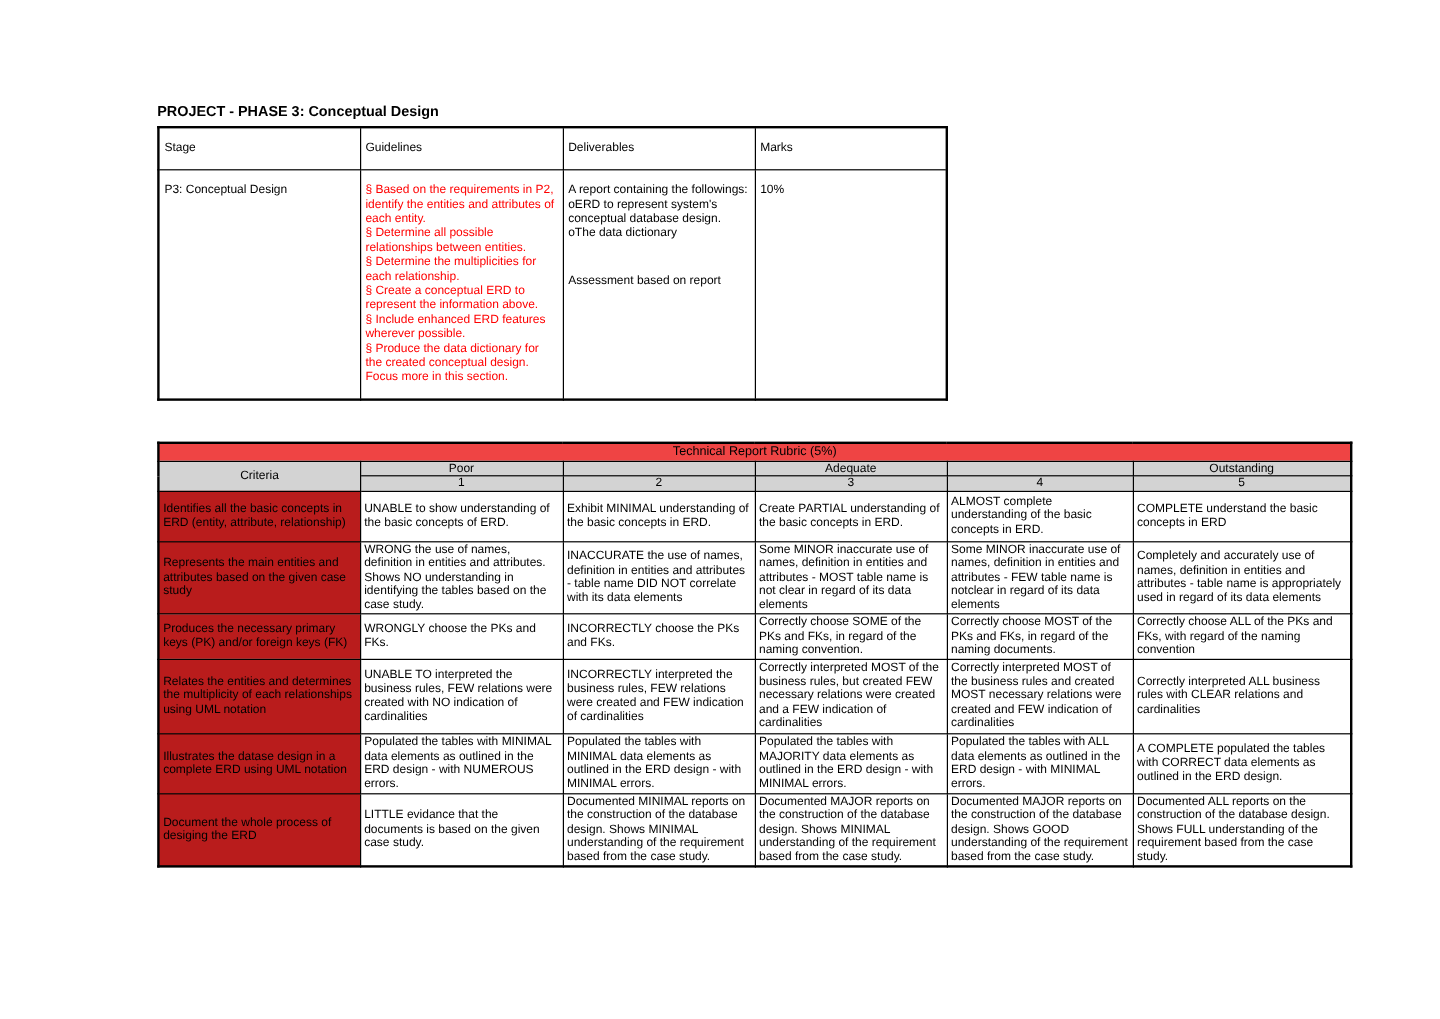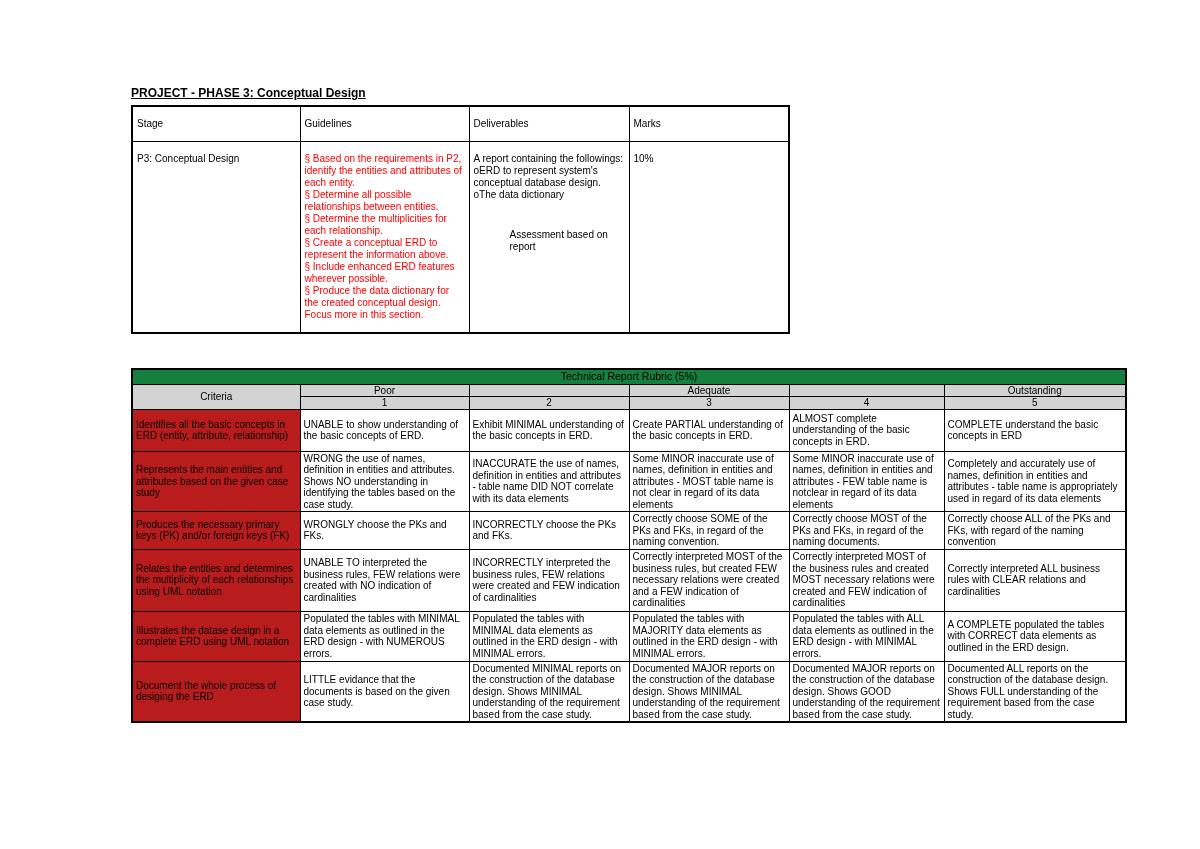--- a/index.html
+++ b/index.html
@@ -1,43 +1,43 @@
 <!DOCTYPE html>
 <html><head>
 <meta charset="utf-8">
 <style>
   * { margin:0; padding:0; box-sizing:border-box; }
   html,body { width:1200px; height:849px; background:#ffffff; }
   body { font-family:"Liberation Sans", sans-serif; color:#000; position:relative; }
   .page { position:absolute; left:131px; top:86px; width:1000px; }
 
-  .doc-title { font-size:12px; font-weight:bold; text-decoration:underline; margin-bottom:5px; }
+  .doc-title { font-size:12px; font-weight:bold; margin-bottom:5px; }
 
   table { border-collapse:collapse; table-layout:fixed; }
 
   
   .phase-table { width:657px; border:2px solid #000; }
   .phase-table th, .phase-table td {
     border:1px solid #000; font-size:10px; font-weight:normal;
     text-align:left; vertical-align:top; padding:11px 4px; line-height:12px;
   }
   .phase-table thead th { height:15px; }
   .phase-table tbody td { height:189px; }
   .guidelines-cell { color:#ff0000;margin-left:44px; }
   .guidelines-cell div { margin-bottom:0; }
   .marks-cell { text-align:right; }
-  .deliv-note { margin-top:28px;margin-left:36px; }
+  .deliv-note { margin-top:28px; }
 
   
   .rubric-table { width:994px; border:2px solid #000; margin-top:34px; }
   .rubric-table td {
     border:1px solid #000; font-size:10px; line-height:11.5px;
     text-align:left; vertical-align:middle; padding:1px 3px;
   }
-  .rubric-title-row td { background:#15803d; text-align:center; height:14px; font-size:10.5px; }
+  .rubric-title-row td { background:#ef4444; text-align:center; height:14px; font-size:10.5px; }
   .group-row td, .num-row td { background:#d3d3d3; text-align:center; height:11px; padding:0 3px; }
   .criteria-head { background:#d3d3d3; text-align:center; vertical-align:middle; }
   .criteria-cell { background:#b91c1c; }
   .r-row-1 td { height:42px; }
   .r-row-2 td { height:58px; }
   .r-row-3 td { height:35px; }
   .r-row-4 td { height:62px; }
   .r-row-5 td { height:50px; }
   .r-row-6 td { height:60px; }
 </style>

